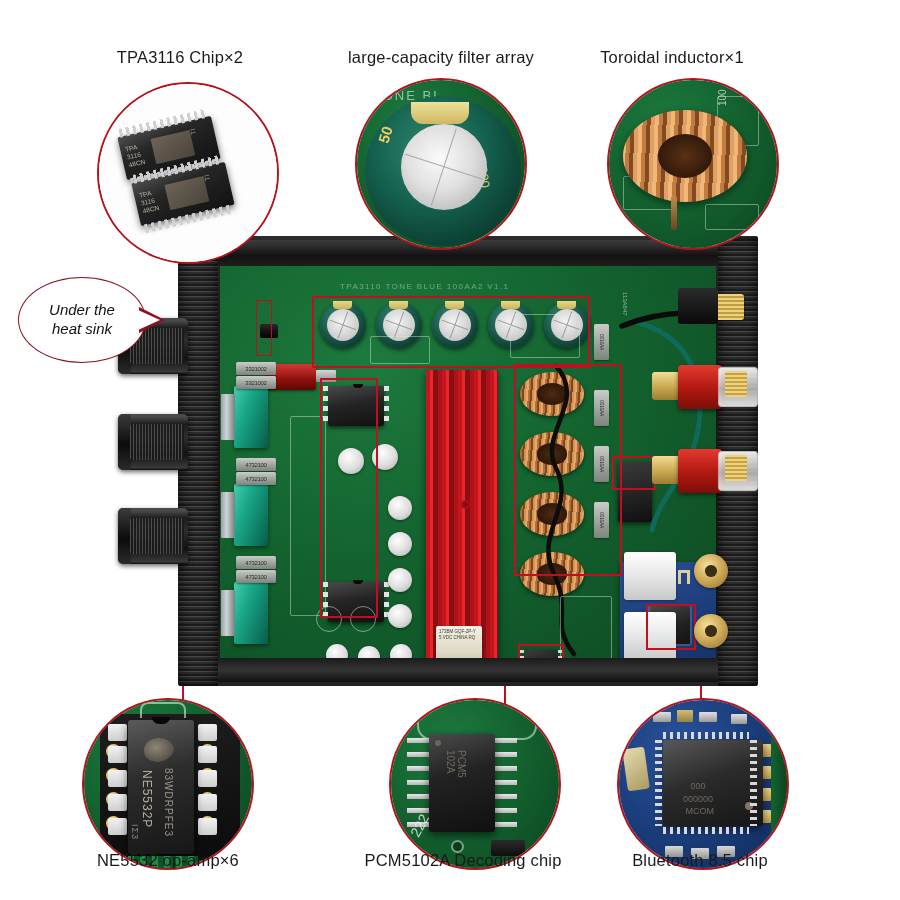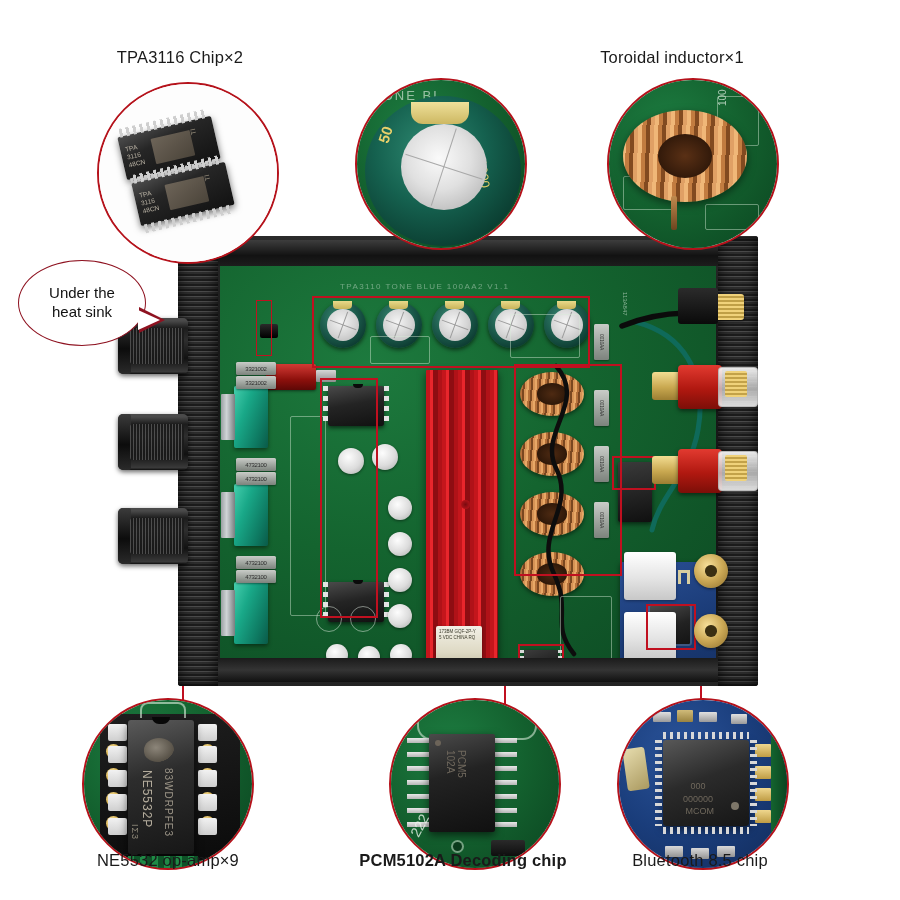--- a/index.html
+++ b/index.html
@@ -721,48 +721,49 @@
                   background:linear-gradient(90deg,#14642f,#0b4420);"></div>
 
       <div class="tiny-pad" style="right:16px; top:44px; width:16px; height:13px; background:linear-gradient(180deg,#efd78e,#bf9c44);"></div>
       <div class="tiny-pad" style="right:16px; top:66px; width:16px; height:13px; background:linear-gradient(180deg,#efd78e,#bf9c44);"></div>
       <div class="tiny-pad" style="right:16px; top:88px; width:16px; height:13px; background:linear-gradient(180deg,#efd78e,#bf9c44);"></div>
       <div class="tiny-pad" style="right:16px; top:110px; width:16px; height:13px; background:linear-gradient(180deg,#efd78e,#bf9c44);"></div>
 
       <div style="position:absolute; left:6px; top:48px; width:22px; height:42px;
                   background:linear-gradient(150deg,#e6dcae,#ab9a60); border-radius:3px; transform:rotate(-8deg);"></div>
 
-      <div class="qfn-zoom" style="left:44px; top:40px; width:86px; height:86px;">
+      <div class="qfn-zoom" style="left:44px; top:40px; width:100px; height:86px;">
         <div style="position:absolute; left:20px; top:40px; color:#6f685c; font-size:9px; line-height:1.4;">
           &nbsp;&nbsp;&nbsp;000<br>000000<br>&nbsp;MCOM</div>
         <div style="position:absolute; right:10px; top:62px; width:8px; height:8px; border-radius:50%;
                     background:#7d7669;"></div>
       </div>
       <div class="qfn-edge" style="left:44px; top:32px; width:86px; height:7px;"></div>
       <div class="qfn-edge" style="left:44px; top:127px; width:86px; height:7px;"></div>
       <div class="qfn-edge qfn-edge-v" style="left:36px; top:40px; width:7px; height:86px;"></div>
       <div class="qfn-edge qfn-edge-v" style="left:131px; top:40px; width:7px; height:86px;"></div>
 
       <div class="tiny-pad" style="left:34px; top:12px; width:18px; height:10px; background:linear-gradient(180deg,#e0e0e0,#9a9a9a);"></div>
       <div class="tiny-pad" style="left:58px; top:10px; width:16px; height:12px; background:linear-gradient(180deg,#d0bb7a,#9a8340);"></div>
       <div class="tiny-pad" style="left:80px; top:12px; width:18px; height:10px; background:linear-gradient(180deg,#e0e0e0,#9a9a9a);"></div>
       <div class="tiny-pad" style="left:112px; top:14px; width:16px; height:10px; background:linear-gradient(180deg,#e0e0e0,#9a9a9a);"></div>
       <div class="tiny-pad" style="left:46px; top:146px; width:18px; height:11px; background:linear-gradient(180deg,#d9d9d9,#949494);"></div>
       <div class="tiny-pad" style="left:72px; top:148px; width:18px; height:11px; background:linear-gradient(180deg,#d9d9d9,#949494);"></div>
       <div class="tiny-pad" style="left:98px; top:146px; width:18px; height:11px; background:linear-gradient(180deg,#d9d9d9,#949494);"></div>
     </div>
   </div>
 
-  <div class="bubble" style="left:18px; top:260px; width:128px; height:86px;">
+  <div class="bubble" style="left:18px; top:277px; width:128px; height:86px;font-style:italic;">
     <div class="bubble-text">Under the
 heat sink</div>
   </div>
   <div class="bubble-tail bubble-tail-outer" style="left:139px; top:307px;"></div>
   <div class="bubble-tail bubble-tail-inner" style="left:138px; top:310px;"></div>
 
   <div class="callout-label" style="left:180px; top:48px;">TPA3116  Chip×2</div>
+  <div class="callout-label" style="left:441px; top:48px;">large-capacity filter array</div>
   <div class="callout-label" style="left:672px; top:48px;">Toroidal inductor×1</div>
 
-  <div class="callout-label" style="left:168px; top:851px;">NE5532 op-amp×9</div>
-  <div class="callout-label" style="left:463px; top:851px;font-weight:bold;">PCM5102A Decoding chip</div>
+  <div class="callout-label" style="left:168px; top:851px;">NE5532 op-amp×6</div>
+  <div class="callout-label" style="left:463px; top:851px;">PCM5102A Decoding chip</div>
   <div class="callout-label" style="left:700px; top:851px;">Bluetooth 8.5 chip</div>
 
 </div>
 
 </body></html>

